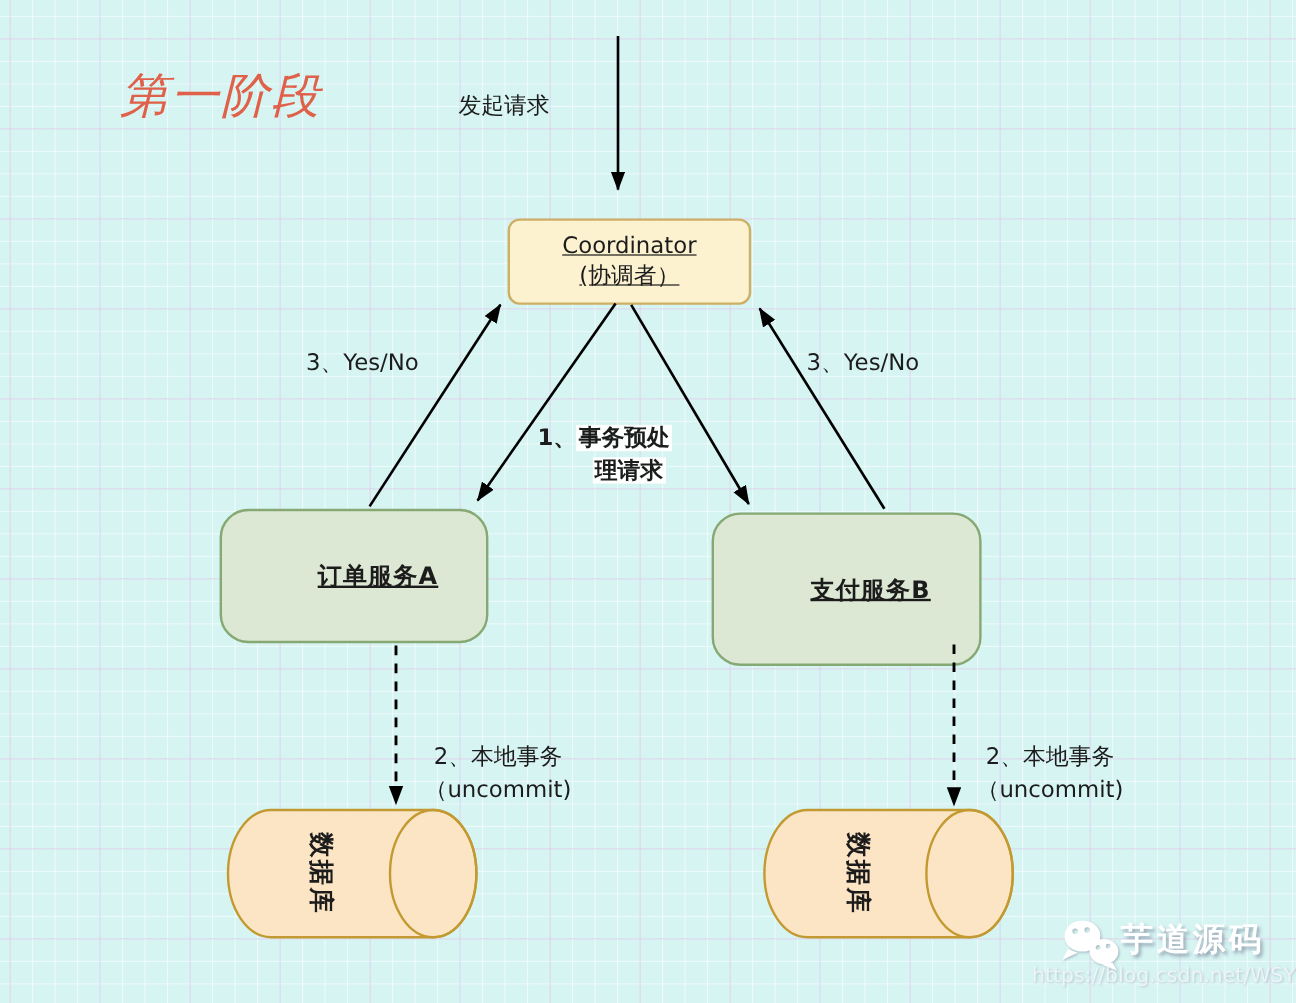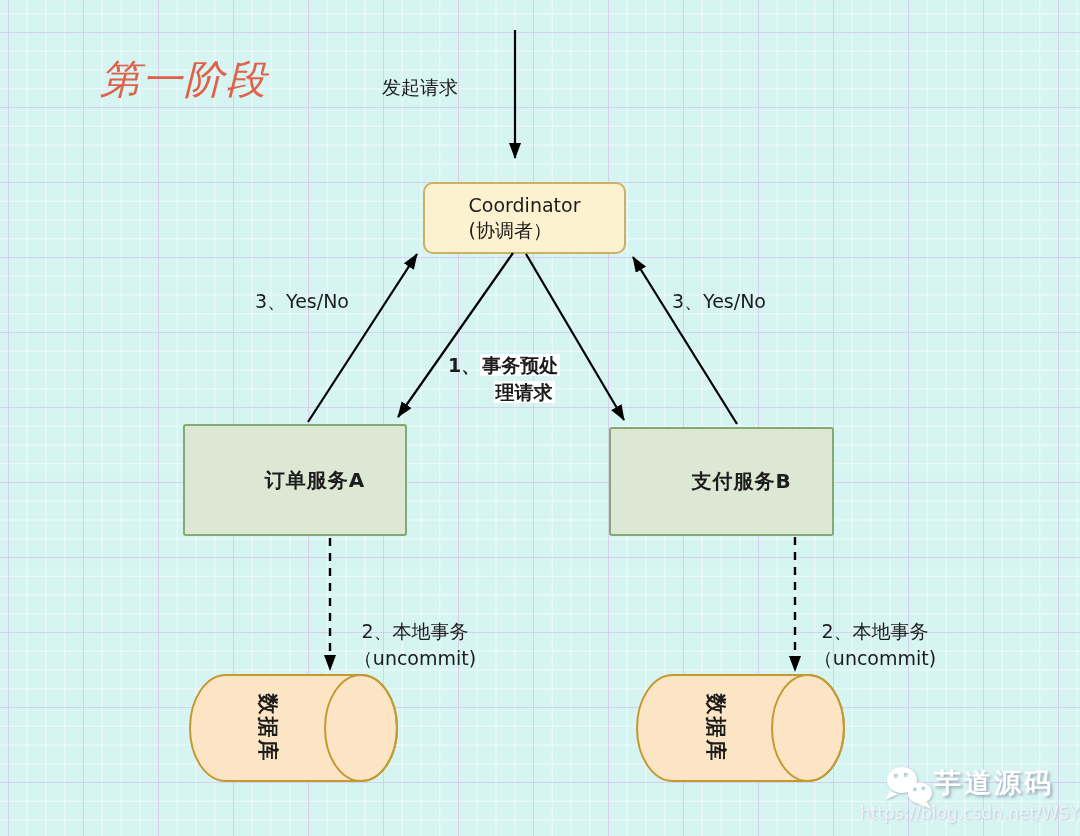--- a/index.html
+++ b/index.html
@@ -31,33 +31,33 @@
   #label-yesno-right{left:672px;top:289px;}
   #label-prepare{left:448px;top:352px;line-height:27px;font-weight:bold;}
   #label-prepare .hl{background:rgba(255,255,255,0.92);padding:0 2px;}
   #label-prepare .line2{margin-left:40px;}
   .local-tx{text-align:center;line-height:27px;margin-top:48px;}
   #label-localtx-left{left:340px;top:570px;width:150px;}
   #label-localtx-right{left:800px;top:570px;width:150px;}
   .node{
     position:absolute;z-index:2;
     display:flex;align-items:center;justify-content:center;
-    box-sizing:border-box;
+    text-align:center;box-sizing:border-box;text-decoration:underline;
   }
   #coordinator{
     left:423px;top:182px;width:203px;height:72px;
     background:#fcf2d0;border:2px solid #cdaf66;border-radius:10px;
     font-size:19px;line-height:25px;
   }
   .service{
-    background:#dce8d3;border:2px solid #86a873;border-radius:3px;
+    background:#dce8d3;border:2px solid #86a873;border-radius:24px;
     font-size:20px;font-weight:bold;letter-spacing:1px;padding-left:40px;
   }
   #service-a{left:183px;top:424px;width:224px;height:112px;}
-  #service-b{left:609px;top:427px;width:225px;height:109px;}
+  #service-b{left:593px;top:427px;width:225px;height:128px;}
   #arrow-layer{left:0;top:0;z-index:3;pointer-events:none;}
   .db-label{
     position:absolute;z-index:4;width:110px;height:110px;
     display:flex;align-items:center;justify-content:center;
   }
   #db-label-a{left:212px;top:673px;}
   #db-label-b{left:660px;top:673px;}
   .db-label span{
     transform:rotate(90deg);
     font-size:21px;font-weight:600;letter-spacing:2px;white-space:nowrap;

